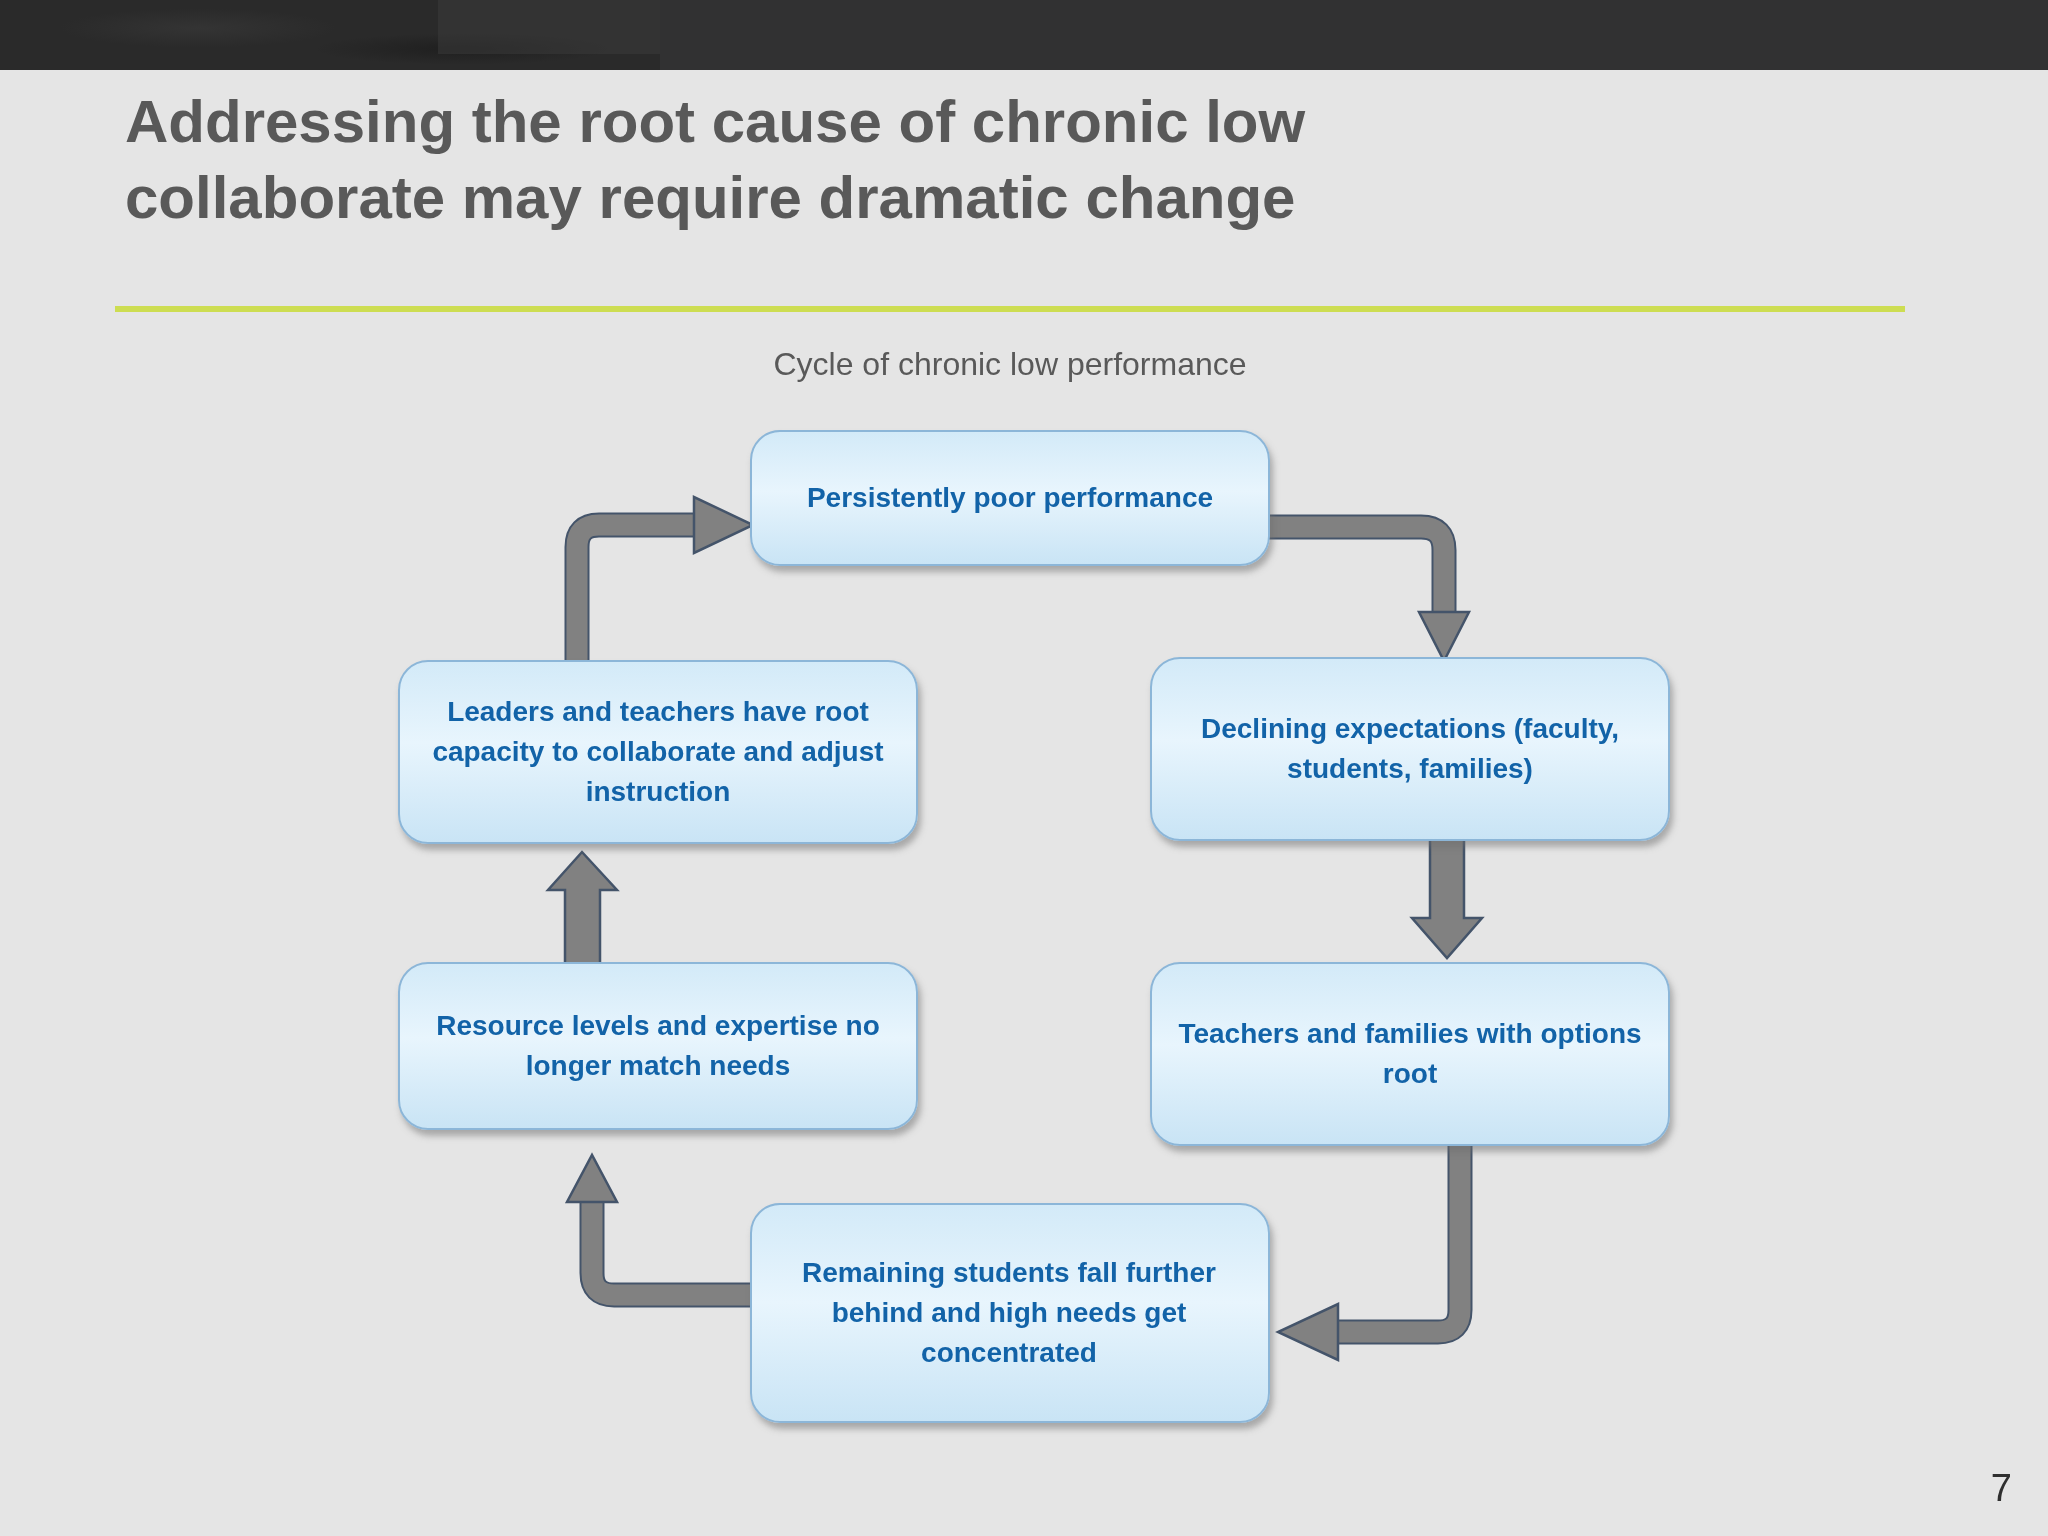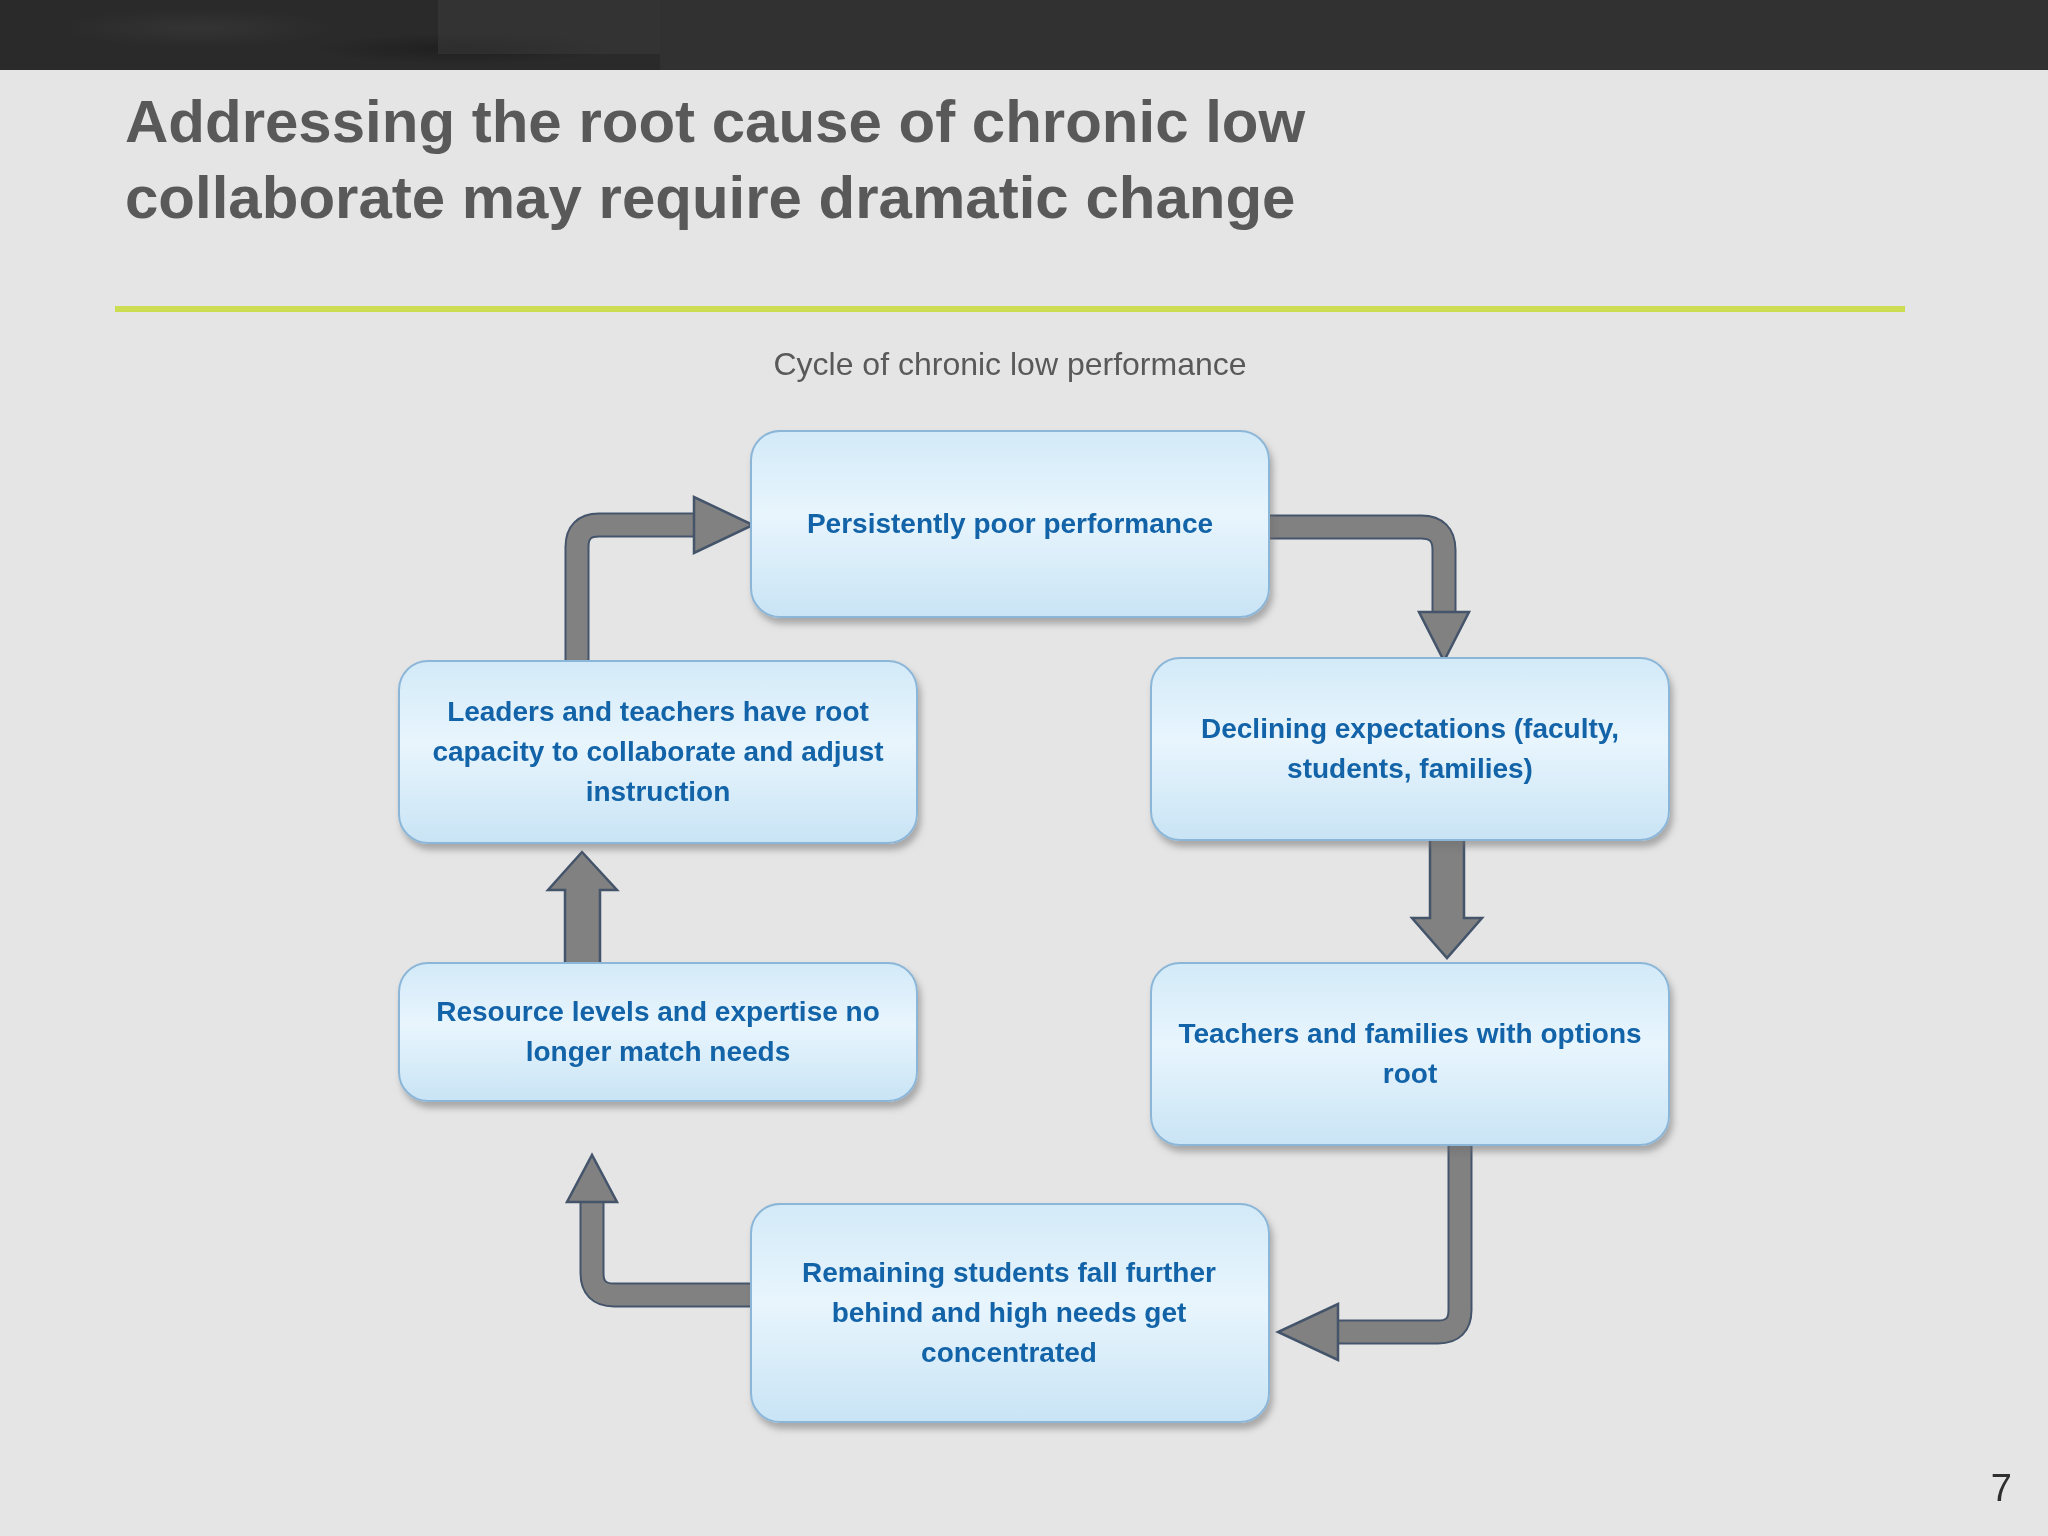--- a/index.html
+++ b/index.html
@@ -43,24 +43,24 @@
     position:absolute;z-index:2;
     display:flex;align-items:center;justify-content:center;
     box-sizing:border-box;padding:0 14px;
     border:2px solid var(--box_border,#8cb6d8);
     border-radius:30px;
     background:linear-gradient(180deg,#d3eaf8 0%,#e8f5fd 45%,#c9e4f5 100%);
     box-shadow:3px 6px 6px rgba(110,110,110,.5);
     color:var(--box_text,#1263a8);
     font-size:28px;font-weight:bold;line-height:1.42;text-align:center;
   }
-  .node-persistent{left:750px;top:430px;width:520px;height:188px;}
+  .node-persistent{left:750px;top:430px;width:520px;height:136px;}
   .node-leaders   {left:398px;top:660px;width:520px;height:184px;}
   .node-declining {left:1150px;top:657px;width:520px;height:184px;justify-content:center;}
-  .node-resource  {left:398px;top:962px;width:520px;height:140px;}
+  .node-resource  {left:398px;top:962px;width:520px;height:168px;}
   .node-teachers  {left:1150px;top:962px;width:520px;height:184px;}
   .node-remaining {left:750px;top:1203px;width:520px;height:220px;padding-left:12px;}
   
   .page-number{
     position:absolute;right:36px;bottom:26px;
     color:#2f2f2f;font-size:38px;
   }
 </style>
 </head>
 <body>

